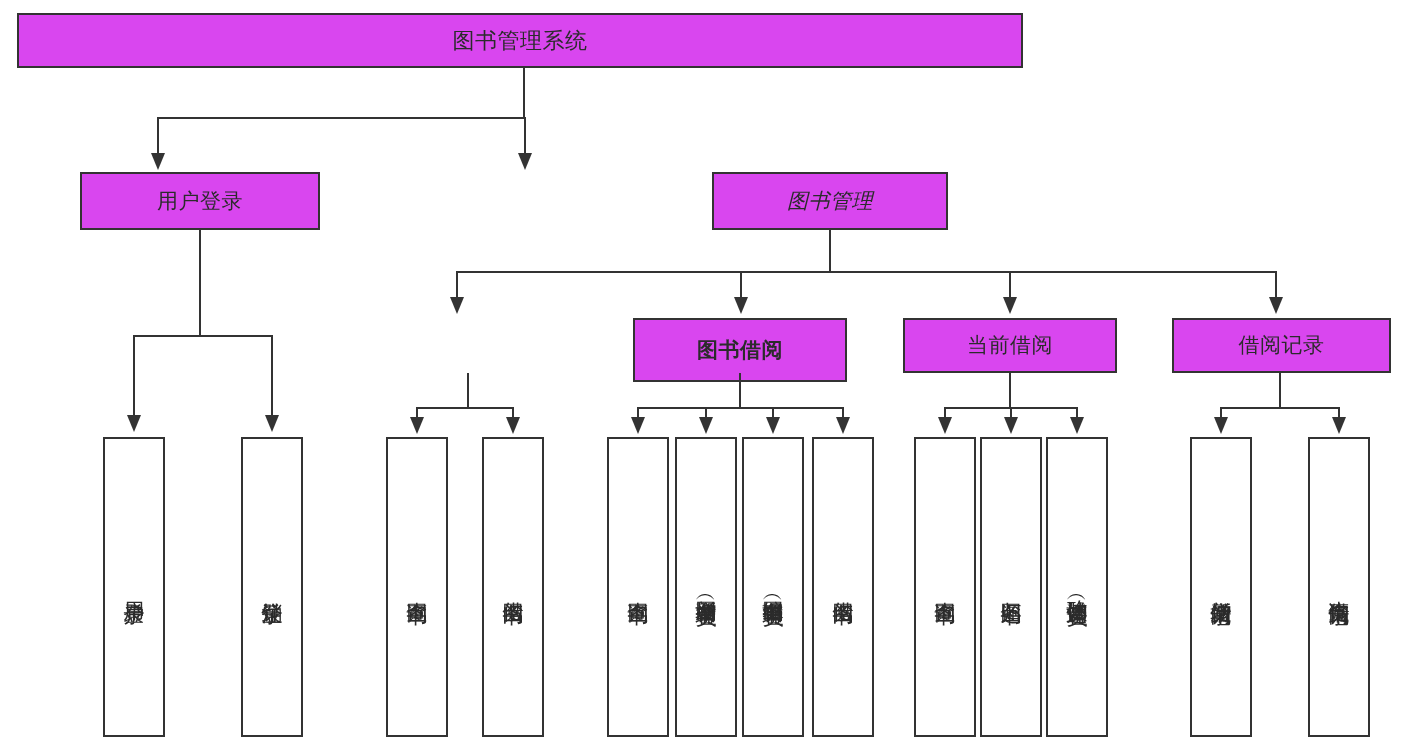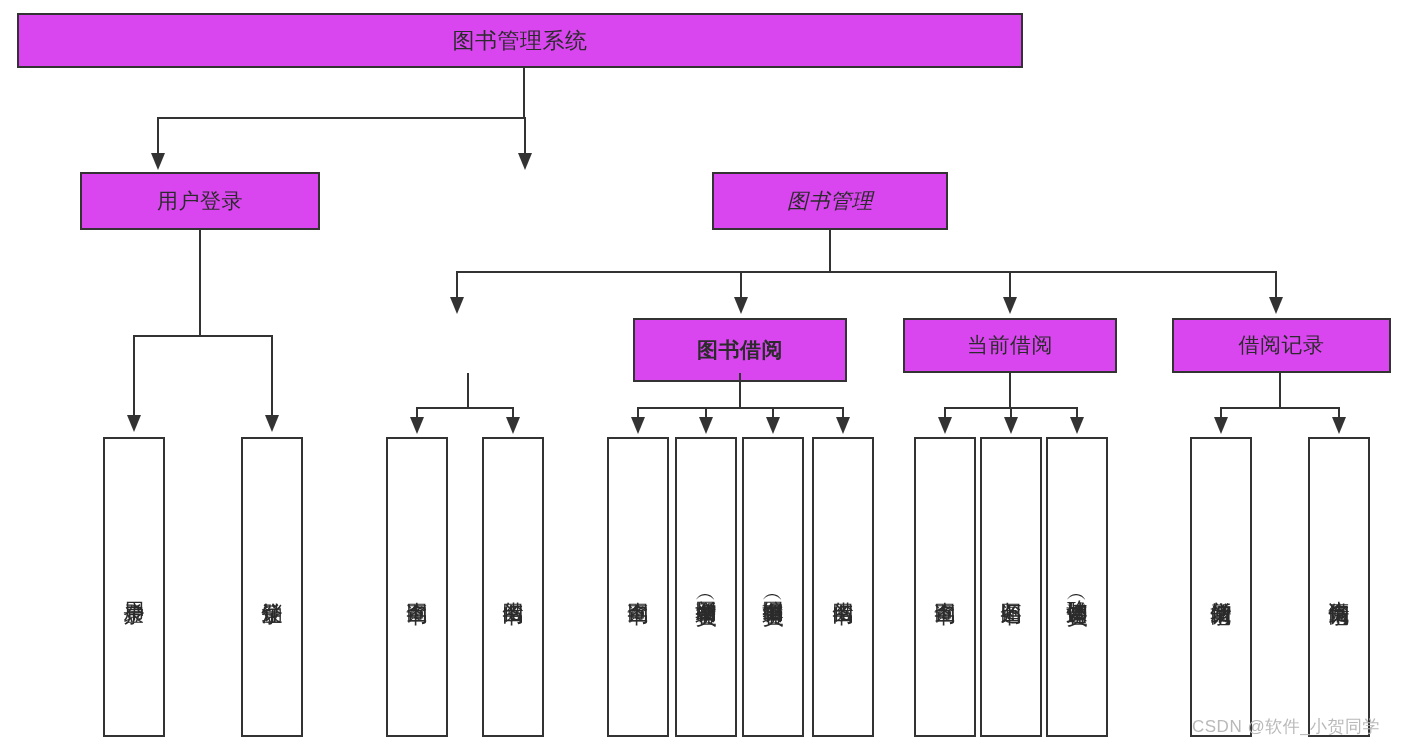--- a/index.html
+++ b/index.html
@@ -202,15 +202,14 @@
     <span class="vlbl">确认归还（管理员）</span>
   </div>
 
   <div class="leaf" style="left:1190px; top:437px; width:62px; height:300px;">
     <span class="vlbl">新增借阅记录</span>
   </div>
   <div class="leaf" style="left:1308px; top:437px; width:62px; height:300px;">
     <span class="vlbl">查询借阅记录</span>
   </div>
 
-  <div class="watermark" style="left:1192px; top:715px;">CSDN @软件_小贺同学</div>
 
 </div>
 
 </body></html>

